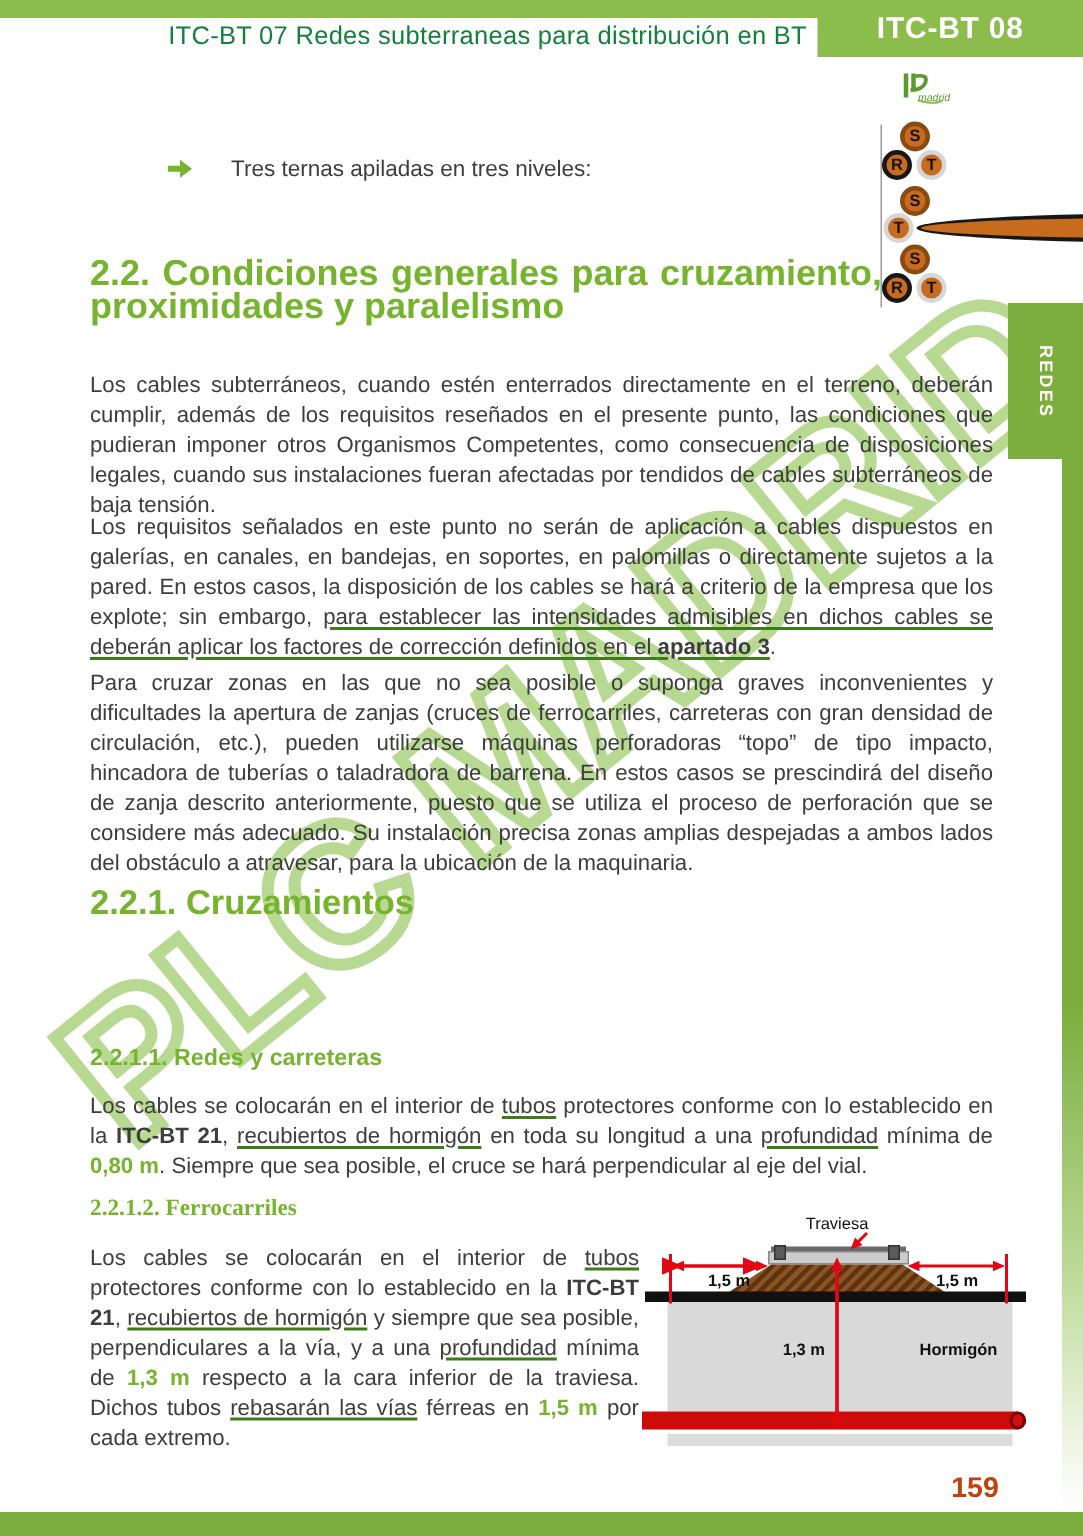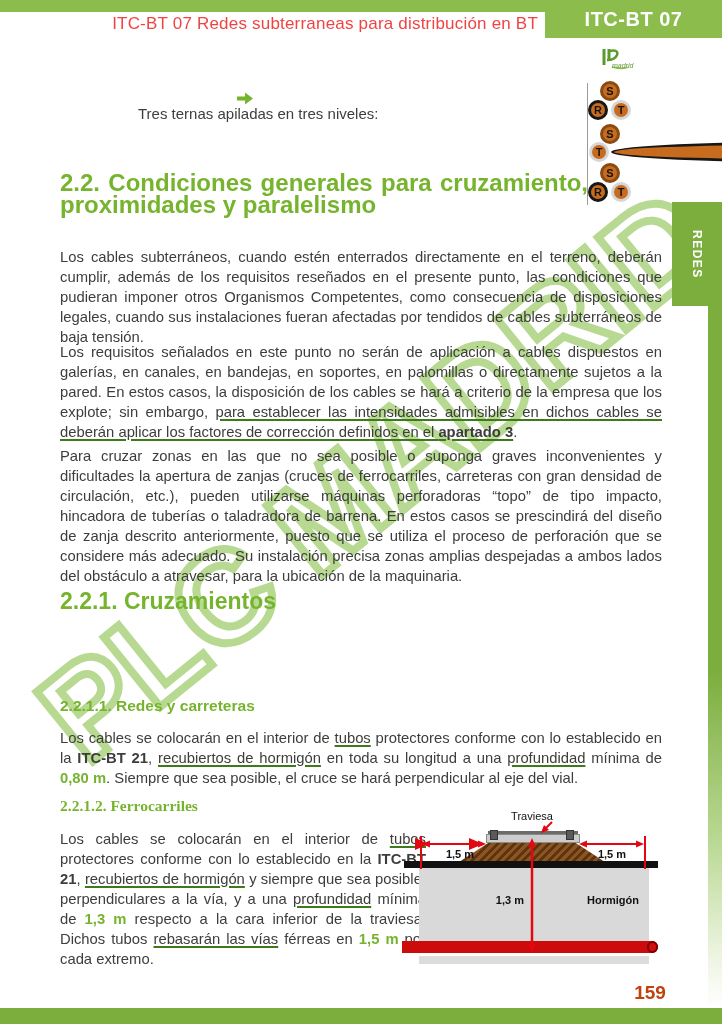--- a/index.html
+++ b/index.html
@@ -15,29 +15,29 @@
   }
   
   .top-bar { position:absolute; left:0; top:0; width:722px; height:12px; background:#8cbd4c; }
   .header-tab {
     position:absolute; left:545px; top:0; width:177px; height:38px;
     background:#8cbd4c; display:flex; align-items:center; justify-content:center;
   }
   .header-tab span { color:#fff; font-size:20px; font-weight:bold; letter-spacing:0.5px; }
   .header-title {
     position:absolute; left:60px; top:14px; width:478px;
-    text-align:right; font-size:17px; color:#ef4444; letter-spacing:0.2px;
+    text-align:right; font-size:17px; color:#15803d; letter-spacing:0.2px;
   }
   
   .logo { position:absolute; left:590px; top:47px; width:58px; height:30px; }
   .logo .sub { position:absolute; left:22px; top:15px; font-size:7px; color:#5c9a2d; font-style:italic; }
   
   .watermark { position:absolute; left:0; top:150px; width:722px; height:650px; pointer-events:none; }
   
-  .bullet-row { position:absolute; left:112px; top:92px; display:flex; align-items:center;flex-direction:column; }
+  .bullet-row { position:absolute; left:112px; top:104px; display:flex; align-items:center; }
   .bullet-row .txt { margin-left:26px; font-size:15px; color:#3e3e3d; }
   
   .cable-figure { position:absolute; left:584px; top:78px; width:60px; height:128px; }
   .cable-figure .axis { position:absolute; left:3px; top:5px; width:1px; height:122px; background:#9a9a9a; }
   .cc {
     position:absolute; width:20px; height:20px; border-radius:50%;
     background:#c76b1f; color:#141414; font-size:11px; font-weight:bold;
     display:flex; align-items:center; justify-content:center; border:3px solid #8a4b12;
   }
   .cc.ring-black { border-color:#171717; }
@@ -71,21 +71,21 @@
     position:absolute; left:60px; width:602px;
     font-size:14.8px; line-height:20px; text-align:justify; color:#3d3d3c;
   }
   .p1 { top:247px; } .p2 { top:342px; } .p3 { top:446px; }
   .p4 { top:622px; } .p5 { top:728px; }
   .p6 { top:829px; width:366px; }
   .u { text-decoration: underline; text-decoration-color:#3c7a1a; text-decoration-thickness:2px; text-underline-offset:2px; }
   .b { font-weight:bold; }
   .g { color:#76b42d; font-weight:bold; }
   
-  .diagram { position:absolute; left:402px; top:812px; width:258px; height:166px; }
+  .diagram { position:absolute; left:428px; top:812px; width:258px; height:166px; }
   .dg-mound {
     position:absolute; left:57px; top:30px; width:146px; height:20px;
     background: repeating-linear-gradient(135deg, #8a5423 0 3px, #5e3410 3px 6px);
     clip-path: polygon(21% 0, 79% 0, 100% 100%, 0% 100%);
   }
   .dg-ground { position:absolute; left:2px; top:49px; width:254px; height:7px; background:#111; }
   .dg-concrete { position:absolute; left:17px; top:56px; width:230px; height:73px; background:#d9d9d9; }
   .dg-subbar { position:absolute; left:17px; top:144px; width:230px; height:8px; background:#dcdcdc; }
   .dg-sleeper { position:absolute; left:84px; top:22px; width:94px; height:9px; background:#cccccc; border:1px solid #8a8a8a; }
   .dg-rail { position:absolute; left:86px; top:19px; width:90px; height:3px; background:#6b6b6b; }
@@ -111,21 +111,21 @@
 
   <div class="watermark">
     <svg width="722" height="650" viewBox="0 0 722 650">
       <text x="375" y="370" transform="rotate(-39 375 325)" text-anchor="middle" font-family="Liberation Sans, sans-serif" font-size="130" font-weight="bold" fill="none" stroke="#abd37f" stroke-width="8" opacity="0.85">PLC MADRID</text>
     </svg>
   </div>
 
   <div class="top-bar"></div>
   <div class="header-title">ITC-BT 07 Redes subterraneas para distribución en BT</div>
   <div class="header-tab">
-    <span>ITC-BT 07</span>
+    <span>ITC-BT 08</span>
   </div>
 
   <div class="logo">
     <svg width="58" height="30" viewBox="0 0 58 30">
       <path d="M14 2 v16" stroke="#5c9a2d" stroke-width="3" fill="none"></path>
       <path d="M19 2 v11" stroke="#5c9a2d" stroke-width="3" fill="none"></path>
       <path d="M19 4 q10 -2 8 4 q-2 5 -10 5" stroke="#5c9a2d" stroke-width="2.5" fill="none"></path>
       <path d="M22 20 q12 3 16 0" stroke="#8cbd4c" stroke-width="1.5" fill="none"></path>
     </svg>
     <span class="sub">madrid</span>

